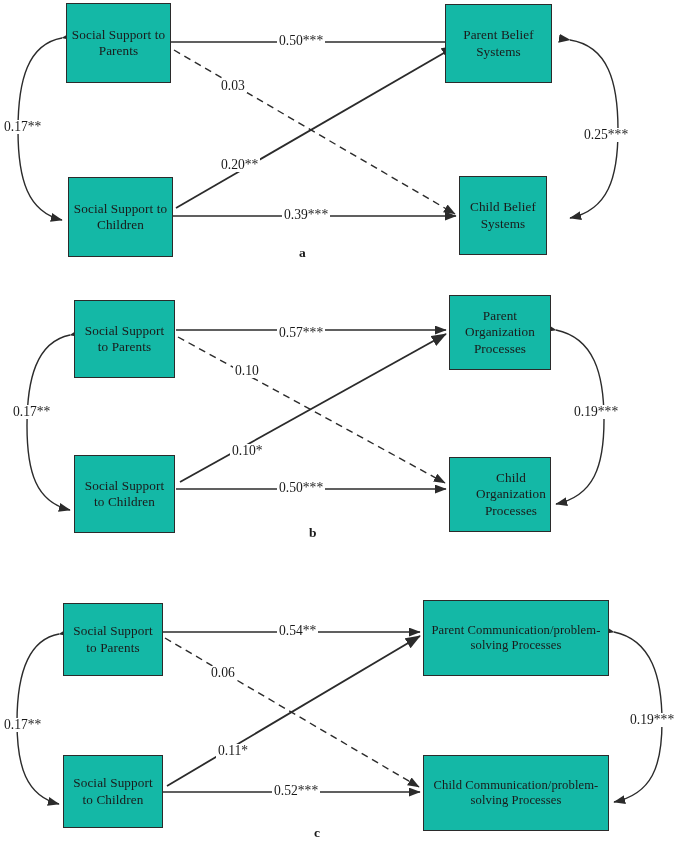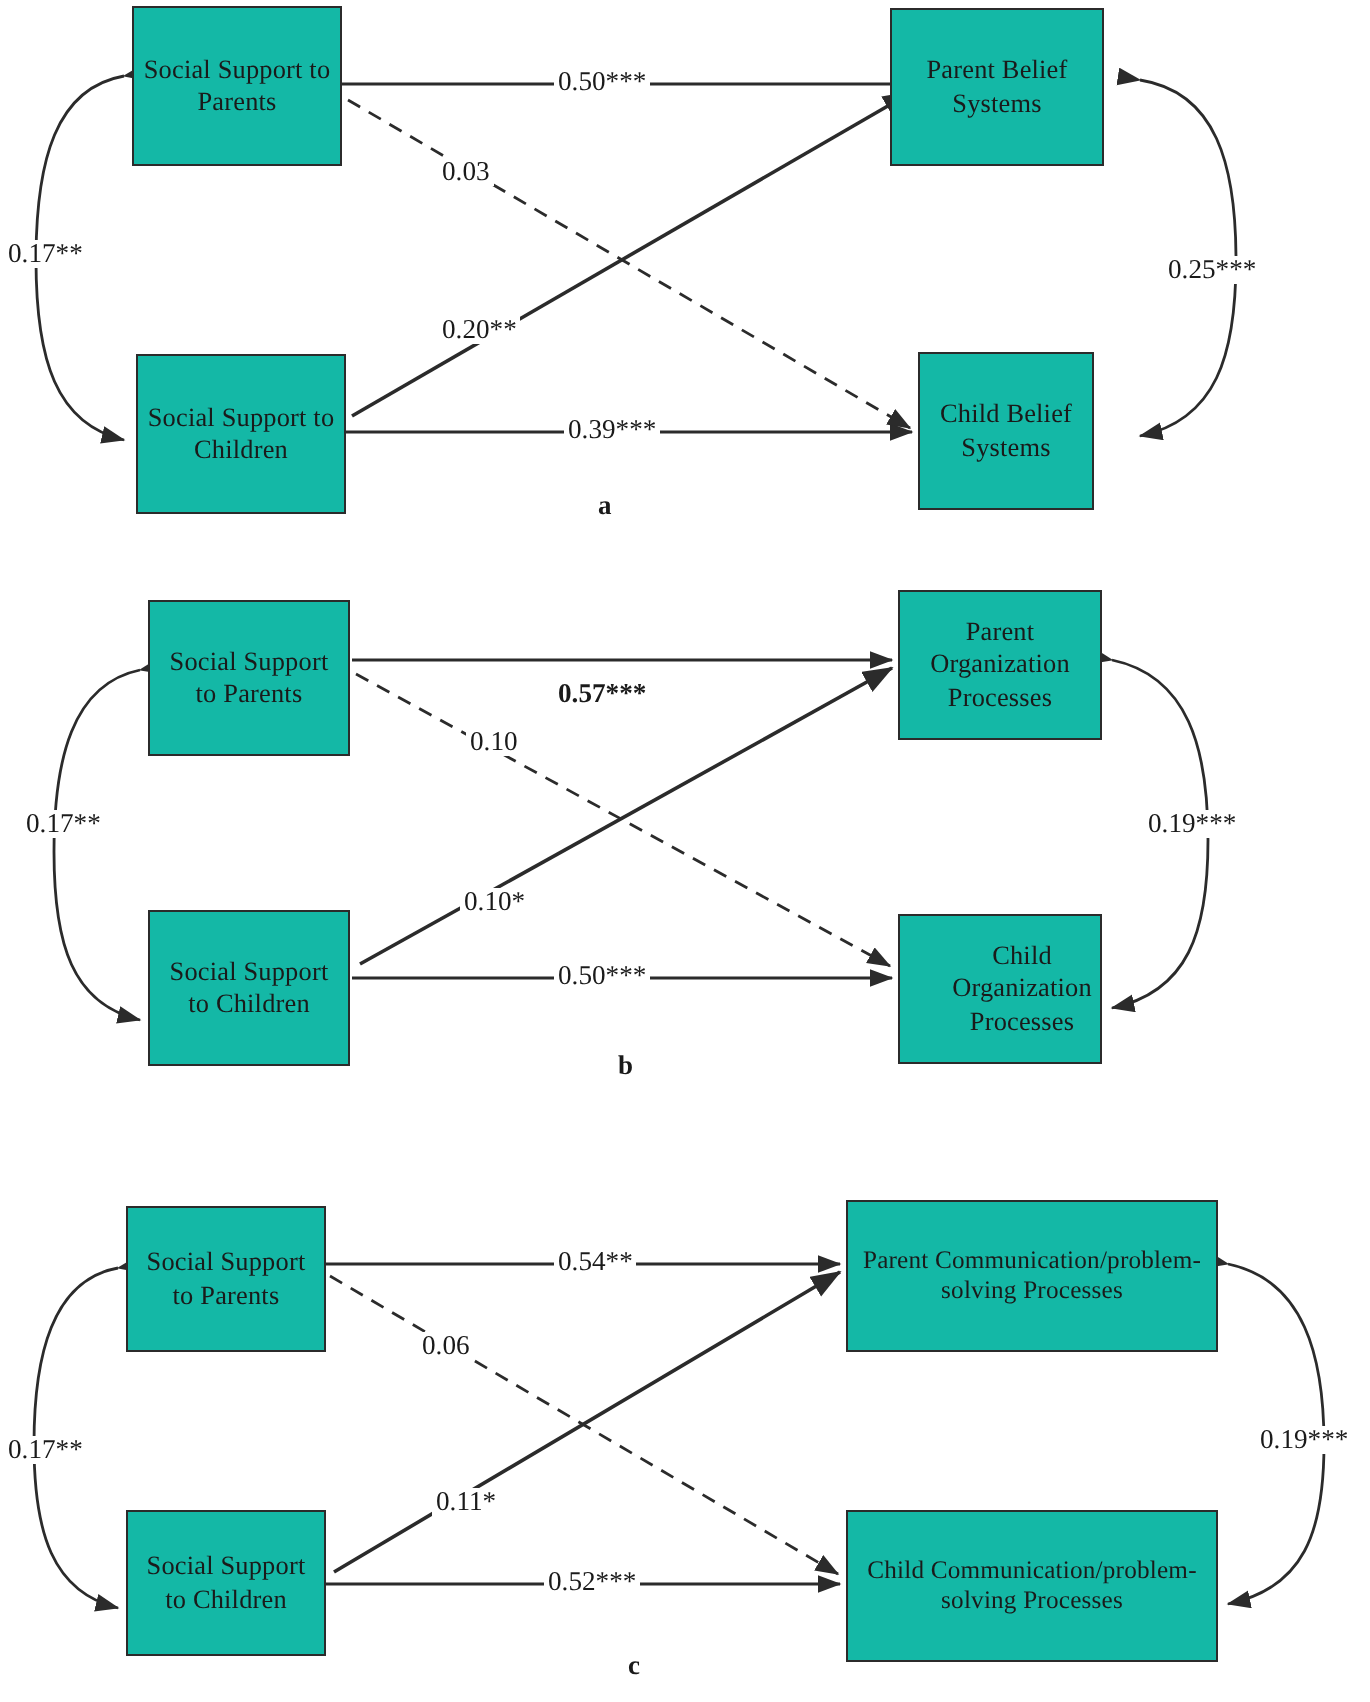--- a/index.html
+++ b/index.html
@@ -95,21 +95,21 @@
   </div>
   <div class="node-box" style="left:449px;top:15px;width:102px;height:75px;">
     <span class="lbl">Parent Organization Processes</span>
   </div>
   <div class="node-box" style="left:449px;top:177px;width:102px;height:75px;padding-left:22px;">
     <span class="lbl">Child Organization Processes</span>
   </div>
 
   <div class="path-label" style="left:11px;top:125px;">0.17**</div>
   <div class="path-label" style="left:572px;top:125px;">0.19***</div>
-  <div class="path-label" style="left:277px;top:60px;font-weight:bold;">0.57***</div>
+  <div class="path-label" style="left:277px;top:46px;">0.57***</div>
   <div class="path-label" style="left:233px;top:84px;">0.10</div>
   <div class="path-label" style="left:230px;top:164px;">0.10*</div>
   <div class="path-label" style="left:277px;top:201px;">0.50***</div>
   <div class="panel-letter" style="left:309px;top:245px;">b</div>
 </div>
 
 <div class="panel" id="panel-c">
   <svg class="svg-layer" viewBox="0 0 685 281">
     <defs>
       <marker id="ah-c" markerWidth="9" markerHeight="9" refX="8" refY="3.2" orient="auto">

